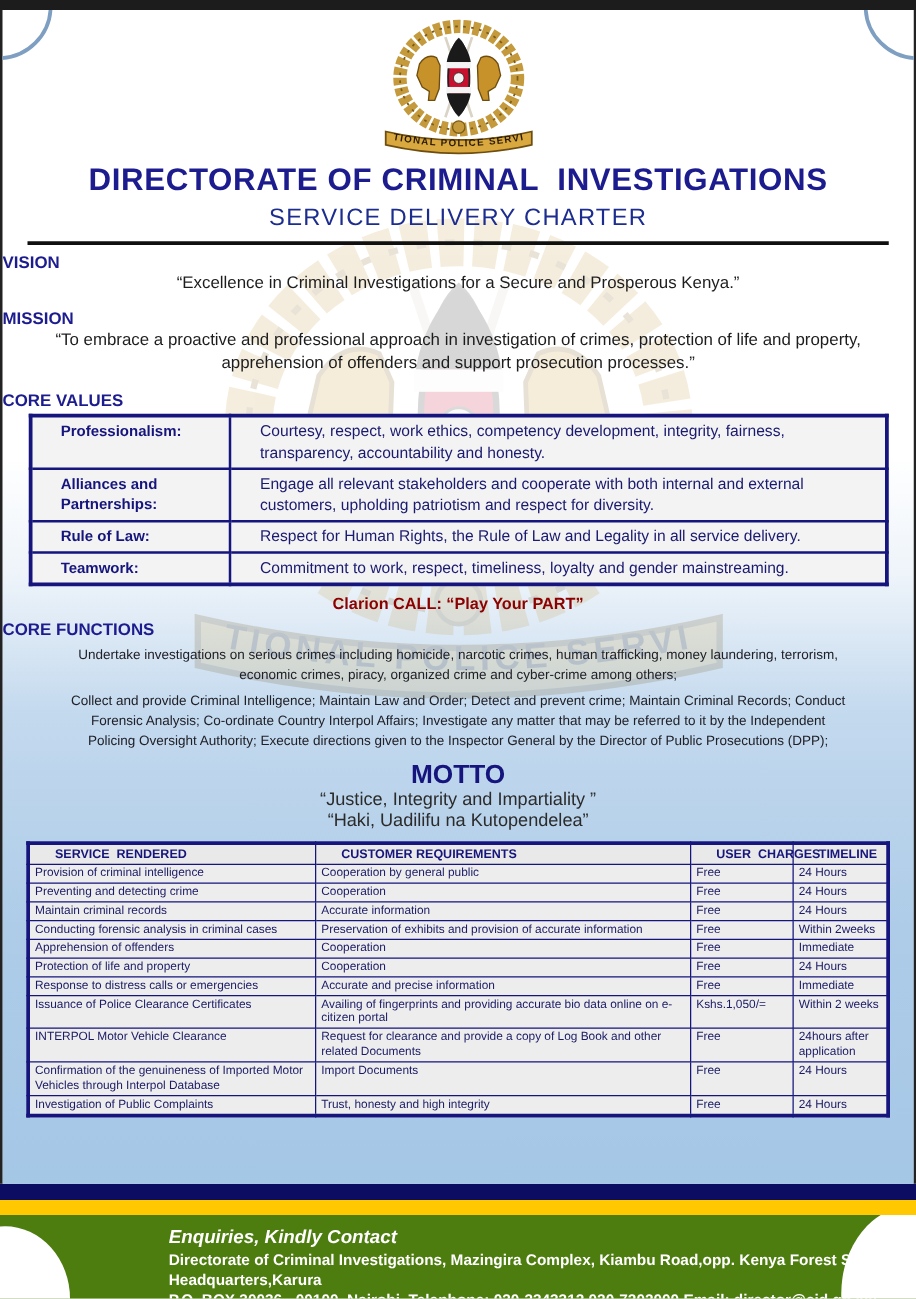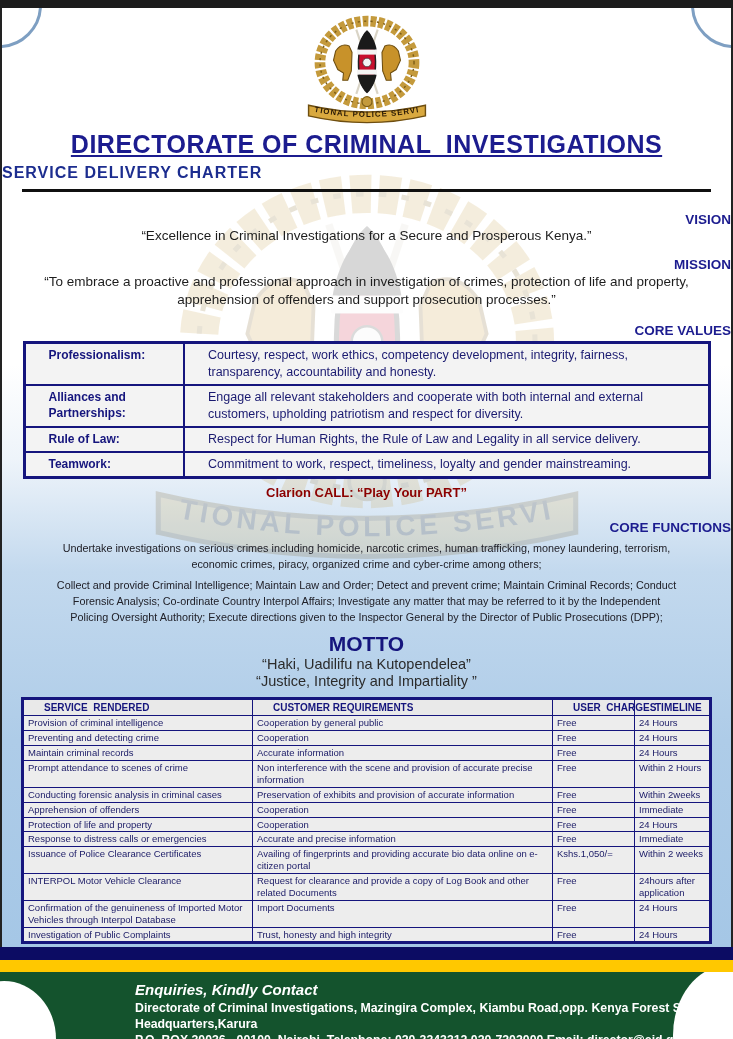--- a/index.html
+++ b/index.html
@@ -18,29 +18,29 @@
   .corner-arc { position:absolute; width:86px; height:86px; border:3px solid #7e9fc2; border-radius:50%; top:-46px; background:transparent; }
   .corner-arc.left { left:-46px; }
   .corner-arc.right { right:-46px; }
   .watermark { position:absolute; left:50%; top:160px; transform:translateX(-50%); width:560px; height:408px; opacity:0.17; pointer-events:none; z-index:0; }
   .content { position:relative; z-index:1; }
 
   .logo { display:block; margin:6px auto 0; }
 
   .page-title {
     margin:2px 0 0; text-align:center; color:#1c1c8f;
-    font-size:25px; font-weight:bold; letter-spacing:0.5px; white-space:pre;text-decoration:underline;
+    font-size:25px; font-weight:bold; letter-spacing:0.5px; white-space:pre;
   }
   .page-subtitle {
-    margin:5px 0 0; text-align:left; color:#1c2d8f;
-    font-size:16px; font-weight:700; letter-spacing:1px;
+    margin:5px 0 0; text-align:center; color:#1c2d8f;
+    font-size:19px; font-weight:400; letter-spacing:1px;
   }
   .black-rule { border:none; border-top:3px solid #101010; margin:7px 20px 3px; }
 
-  .sec-head { margin:20px 0 1px; text-align:right; color:#1c1c8f; font-size:13.5px; font-weight:bold; }
+  .sec-head { margin:6px 0 1px; text-align:left; color:#1c1c8f; font-size:13.5px; font-weight:bold; }
   .vision-text { margin:1px auto 0; text-align:center; color:#1d1d1d; font-size:13.5px; max-width:660px; }
   .mission-text { margin:1px auto 0; text-align:center; color:#1d1d1d; font-size:13.5px; line-height:1.35; max-width:680px; }
   .sec-gap { margin-top:14px; }
 
   table.core-values {
     width:688px; margin:3px auto 0; border-collapse:collapse; table-layout:fixed;
     background:#f3f3f3; border:3px solid #15157d;
   }
   table.core-values td { border:2px solid #15157d; padding:3px 23px; font-size:12.5px; color:#1a1a70; line-height:1.35; }
   table.core-values td.cv-label { width:160px; font-weight:bold; color:#15157d; font-size:12px; vertical-align:top; }
@@ -60,21 +60,21 @@
     font-size:10px; color:#15157d; white-space:pre; background:#e9e9e9;
   }
   table.services td {
     border:1px solid #15157d; padding:1px 4px; vertical-align:top;
     font-size:9.5px; color:#1a1a66; line-height:1.25;
   }
 
   .stripe-navy { height:13px; background:#0c0c63; }
   .stripe-gold { height:12px; background:#ffc800; }
 
-  .footer { position:relative; height:67px; background:#14532d; overflow:hidden; color:#ffffff; }
+  .footer { position:relative; height:67px; background:#4d7c0f; overflow:hidden; color:#ffffff; }
   .footer-inner { padding:9px 0 0 135px; }
   .footer-head { margin:0 0 3px; font-size:15px; font-weight:bold; font-style:italic; }
   .footer-line { margin:0; font-size:12.3px; font-weight:bold; line-height:1.3; }
   .corner-white { position:absolute; background:#ffffff; border-radius:50%; }
   .corner-white.left { width:104px; height:116px; left:-48px; bottom:-58px; }
   .corner-white.right { width:112px; height:140px; right:-52px; bottom:-66px; }
 </style>
 </head>
 <body>
 
@@ -150,22 +150,22 @@
           </tr>
         </tbody>
     </table>
 
     <p class="clarion">Clarion CALL: “Play Your PART”</p>
     <h3 class="sec-head">CORE FUNCTIONS</h3>
     <p class="cf-par">Undertake investigations on serious crimes including homicide, narcotic crimes, human trafficking, money laundering, terrorism, economic crimes, piracy, organized crime and cyber-crime among others;</p>
     <p class="cf-par">Collect and provide Criminal Intelligence; Maintain Law and Order; Detect and prevent crime; Maintain Criminal Records; Conduct Forensic Analysis; Co-ordinate Country Interpol Affairs; Investigate any matter that may be referred to it by the Independent Policing Oversight Authority; Execute directions given to the Inspector General by the Director of Public Prosecutions (DPP);</p>
 
     <h3 class="motto-head">MOTTO</h3>
+    <p class="motto-line">“Justice, Integrity and Impartiality ”</p>
     <p class="motto-line">“Haki, Uadilifu na Kutopendelea”</p>
-    <p class="motto-line">“Justice, Integrity and Impartiality ”</p>
 
     <table class="services">
       <colgroup>
         <col style="width:230px">
           <col style="width:300px">
           <col style="width:82px">
           <col style="width:76px">
       </colgroup>
       <thead>
         <tr>
@@ -192,26 +192,20 @@
             <td>24 Hours</td>
           </tr>
 
           <tr>
             <td>Maintain criminal records</td>
             <td>Accurate information</td>
             <td>Free</td>
             <td>24 Hours</td>
           </tr>
 
-          <tr>
-            <td>Prompt attendance to scenes of crime</td>
-            <td>Non interference with the scene and provision of accurate precise information</td>
-            <td>Free</td>
-            <td>Within 2 Hours</td>
-          </tr>
 
           <tr>
             <td>Conducting forensic analysis in criminal cases</td>
             <td>Preservation of exhibits and provision of accurate information</td>
             <td>Free</td>
             <td>Within 2weeks</td>
           </tr>
 
           <tr>
             <td>Apprehension of offenders</td>

